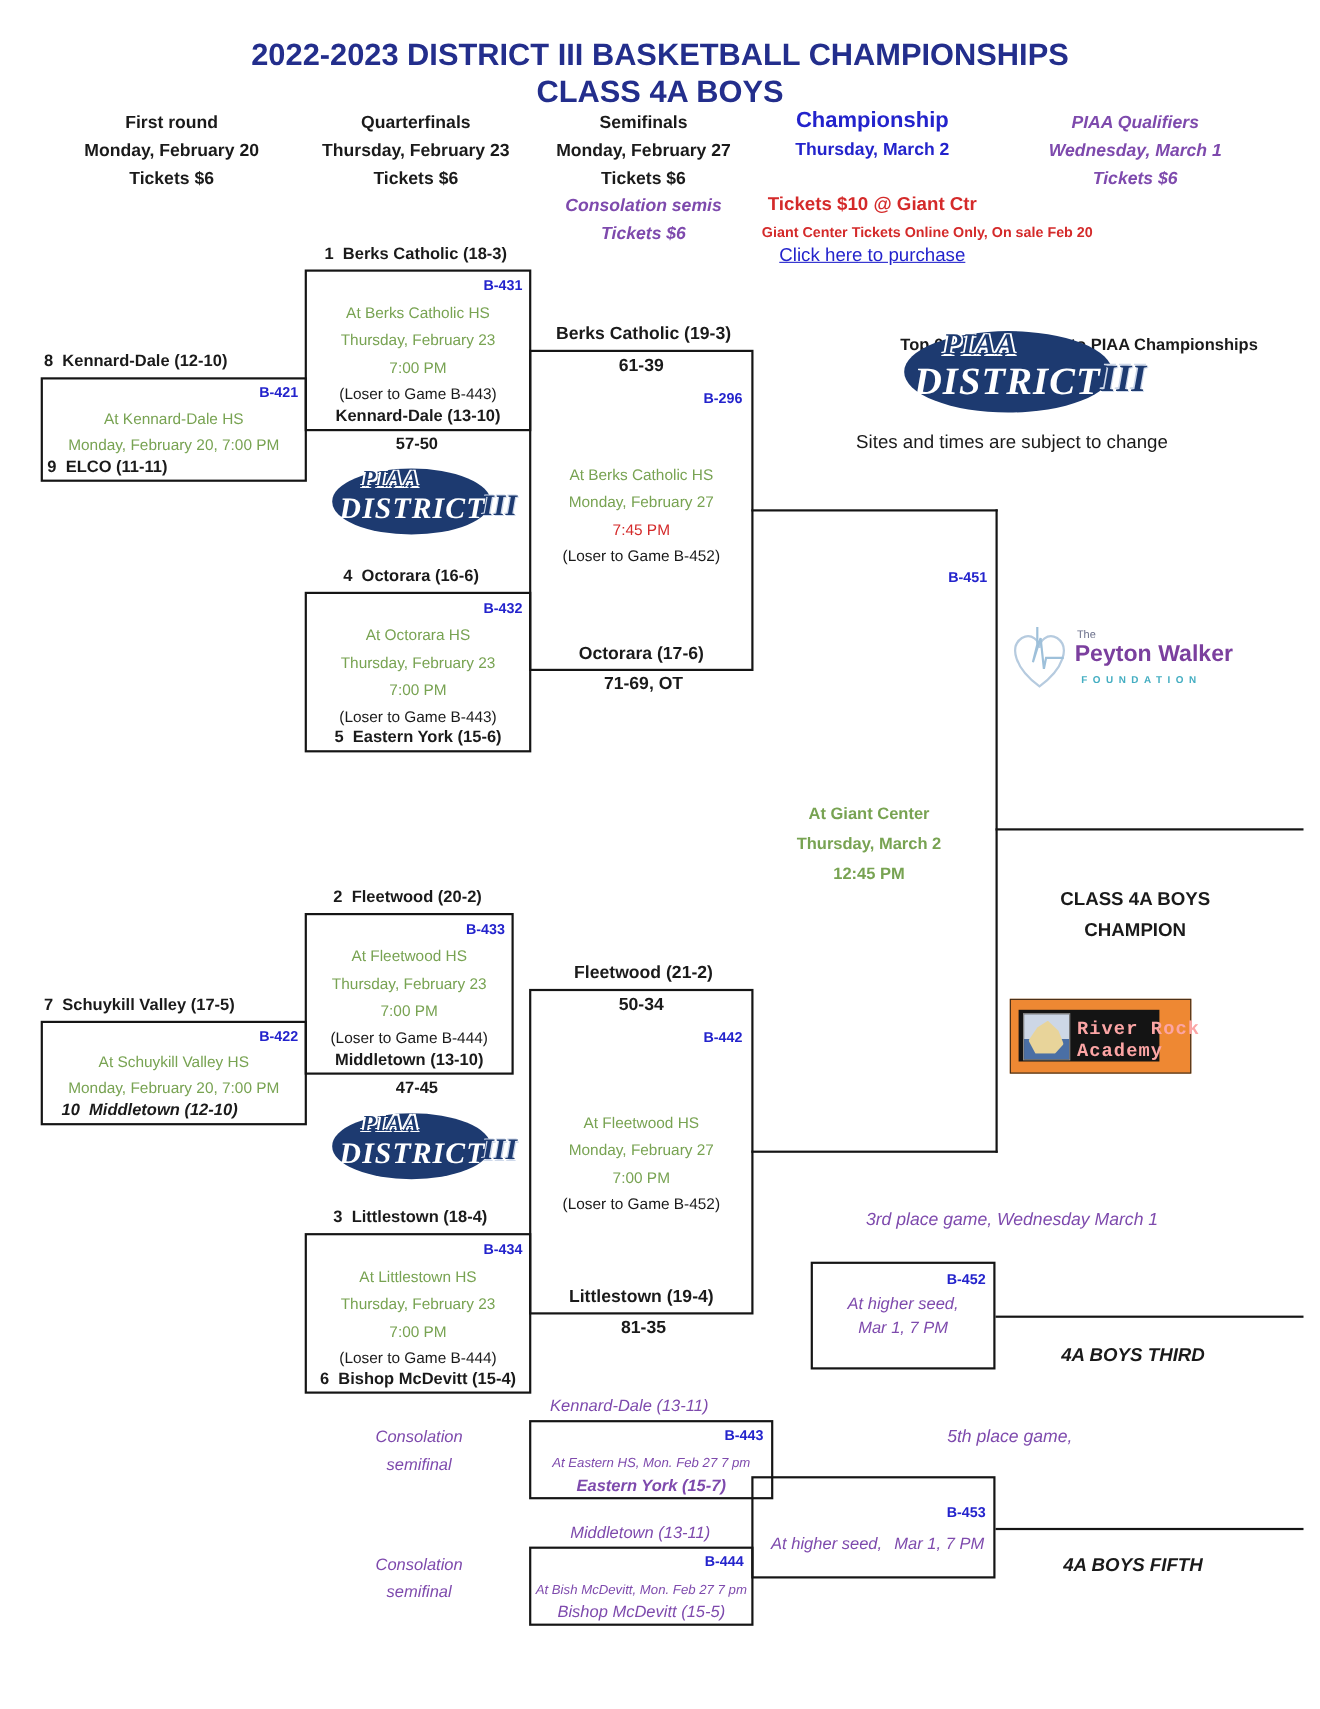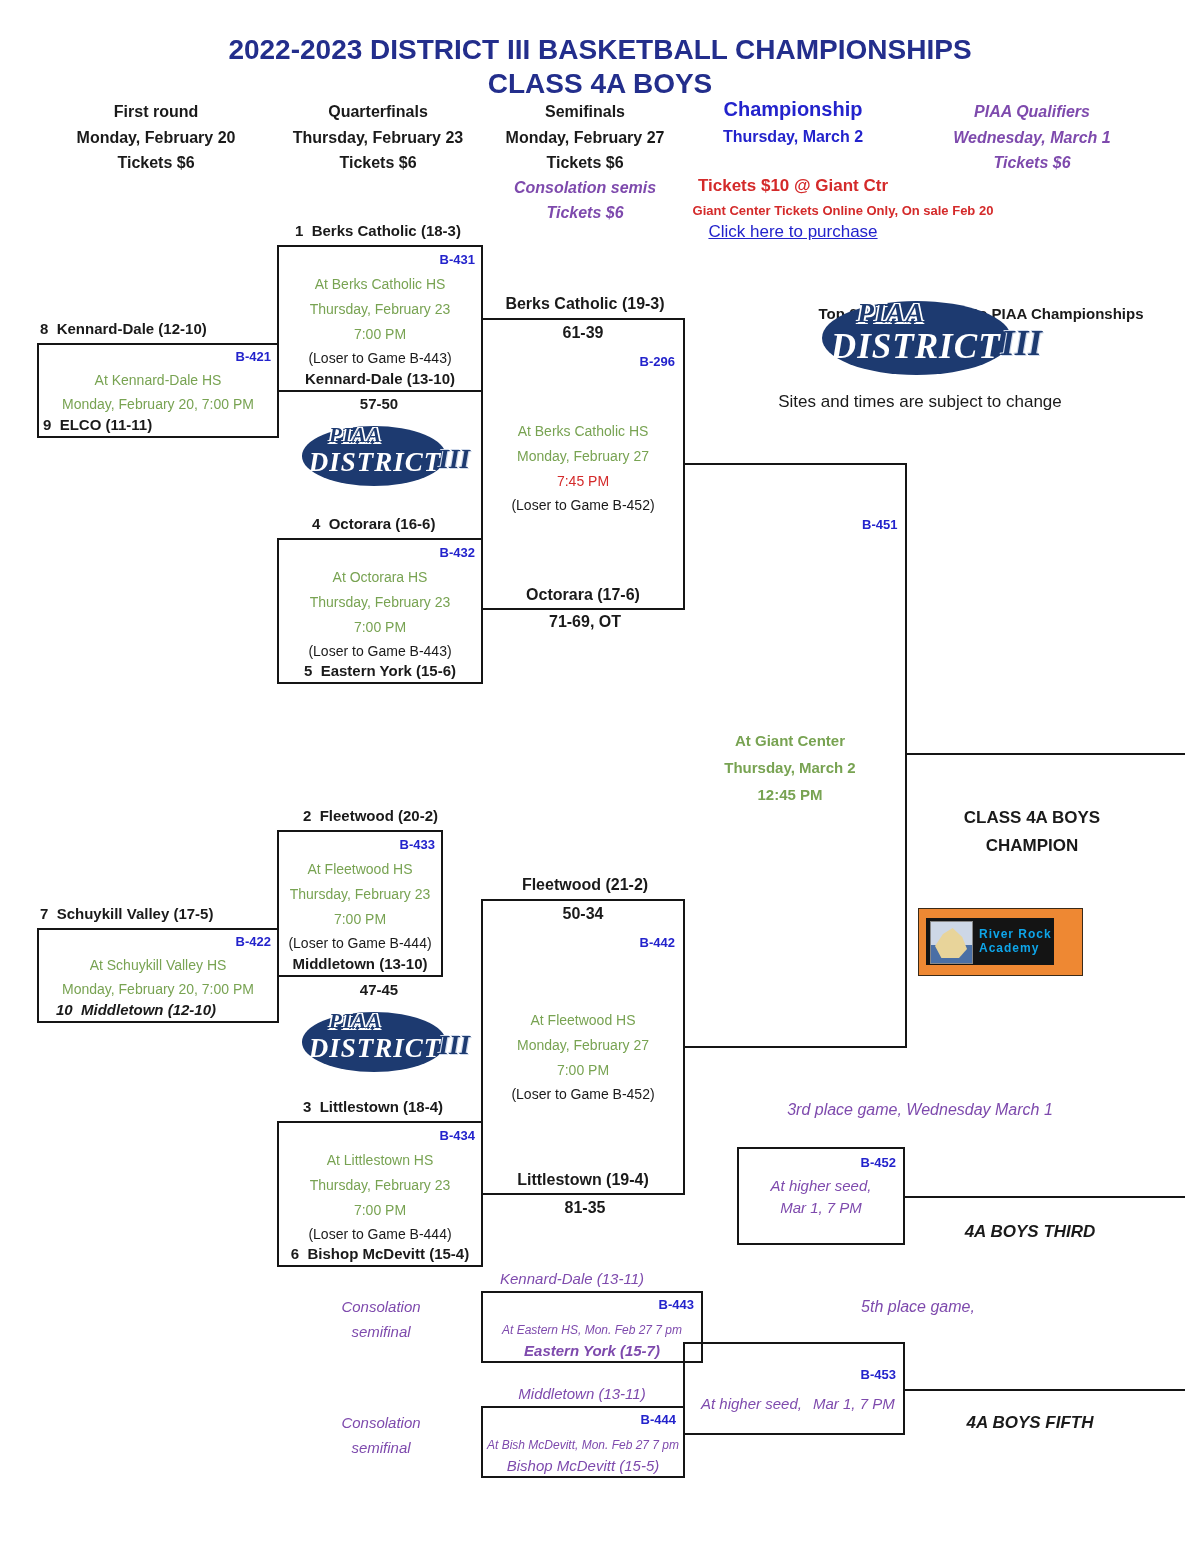--- a/index.html
+++ b/index.html
@@ -38,22 +38,22 @@
   .peyton{position:absolute;}
   .pw-the{position:absolute;left:64px;top:4px;font-size:10px;color:#6a6f8a;}
   .pw-name{position:absolute;left:62px;top:15px;font-size:21px;font-weight:bold;color:#7b3f9e;white-space:pre;}
   .pw-found{position:absolute;left:68px;top:45px;font-size:9px;font-weight:bold;letter-spacing:5px;color:#44aec2;white-space:pre;}
   
   .rra{position:absolute;background:#ee8833;border:1px solid #3a2a18;}
   .rra-black{position:absolute;left:7px;top:9px;width:128px;height:47px;background:#141414;}
   .rra-img{position:absolute;left:4px;top:3px;width:41px;height:41px;background:linear-gradient(#cdd7e6 0 55%,#4a6fa5 55% 100%);border:1px solid #888;}
   .rra-rock{position:absolute;left:4px;top:6px;width:32px;height:30px;background:#e8d49a;
     clip-path:polygon(20% 100%,0 60%,25% 20%,55% 0,85% 30%,100% 70%,75% 100%);}
-  .rra-text{position:absolute;left:53px;top:9px;font-family:Liberation Sans, sans-serif;font-weight:bold;
-    color:#0ea5e9;font-size:12px;line-height:1.2;letter-spacing:1px;white-space:pre;}
+  .rra-text{position:absolute;left:53px;top:9px;font-family:Liberation Mono, monospace;font-weight:bold;
+    color:#fca5a5;font-size:17px;line-height:1.2;letter-spacing:1px;white-space:pre;}
 </style>
 </head>
 <body>
 
 <div class="page">
 
   <div class="t cx b f28 navy" style="left:600px;top:34px;">2022-2023 DISTRICT III BASKETBALL CHAMPIONSHIPS</div>
   <div class="t cx b f28 navy" style="left:600px;top:68px;">CLASS 4A BOYS</div>
 
   <div class="t cx b f16" style="left:156px;top:103px;">First round</div>
@@ -96,20 +96,29 @@
     <div class="piaa-dist">DISTRICT</div>
     <div class="piaa-iii">III</div>
   </div>
   <div class="piaa" style="left:302px;top:1008px;width:168px;height:68px;font-size:10px;">
     <div class="piaa-ell"></div>
     <div class="piaa-piaa">PIAA</div>
     <div class="piaa-dist">DISTRICT</div>
     <div class="piaa-iii">III</div>
   </div>
 
+  <div class="peyton" style="left:915px;top:568px;width:190px;height:74px;">
+    <svg width="60" height="66" viewBox="0 0 60 66">
+      <path d="M30 56 C 8 40 2 20 14 12 C 23 7 30 15 30 21 C 30 15 37 7 46 12 C 58 20 52 40 30 56 Z" fill="none" stroke="#b6cbdf" stroke-width="2"></path>
+      <polyline points="28,2 28,18 24,34 31,12 34,40 36,30 52,30" fill="none" stroke="#9ec0da" stroke-width="2"></polyline>
+    </svg>
+    <div class="pw-the">The</div>
+    <div class="pw-name">Peyton Walker</div>
+    <div class="pw-found">FOUNDATION</div>
+  </div>
 
   <div class="rra" style="left:918px;top:908px;width:163px;height:66px;">
     <div class="rra-black">
       <div class="rra-img">
         <div class="rra-rock"></div>
       </div>
       <div class="rra-text"><span>River Rock</span><br><span>Academy</span></div>
     </div>
   </div>
 
@@ -144,21 +153,21 @@
   <div class="box" style="left:277px;top:538px;width:206px;height:146px;">
     <div class="code" style="top:5px;right:6px;">B-432</div>
     <div class="bi bic green" style="top:30px;">At Octorara HS</div>
     <div class="bi bic green" style="top:55px;">Thursday, February 23</div>
     <div class="bi bic green" style="top:80px;">7:00 PM</div>
     <div class="bi bic" style="top:104px;">(Loser to Game B-443)</div>
     <div class="bi bic b f15" style="bottom:3px;">5  Eastern York (15-6)</div>
   </div>
 
   <div class="t b f15" style="left:303px;top:808px;">2  Fleetwood (20-2)</div>
-  <div class="box" style="left:277px;top:830px;width:166px;height:147px;">
+  <div class="box" style="left:277px;top:830px;width:190px;height:147px;">
     <div class="code" style="top:5px;right:6px;">B-433</div>
     <div class="bi bic green" style="top:30px;">At Fleetwood HS</div>
     <div class="bi bic green" style="top:55px;">Thursday, February 23</div>
     <div class="bi bic green" style="top:80px;">7:00 PM</div>
     <div class="bi bic" style="top:104px;">(Loser to Game B-444)</div>
     <div class="bi bic b f15" style="bottom:3px;">Middletown (13-10)</div>
   </div>
   <div class="t cx b f15" style="left:379px;top:982px;">47-45</div>
 
   <div class="t b f15" style="left:303px;top:1099px;">3  Littlestown (18-4)</div>

